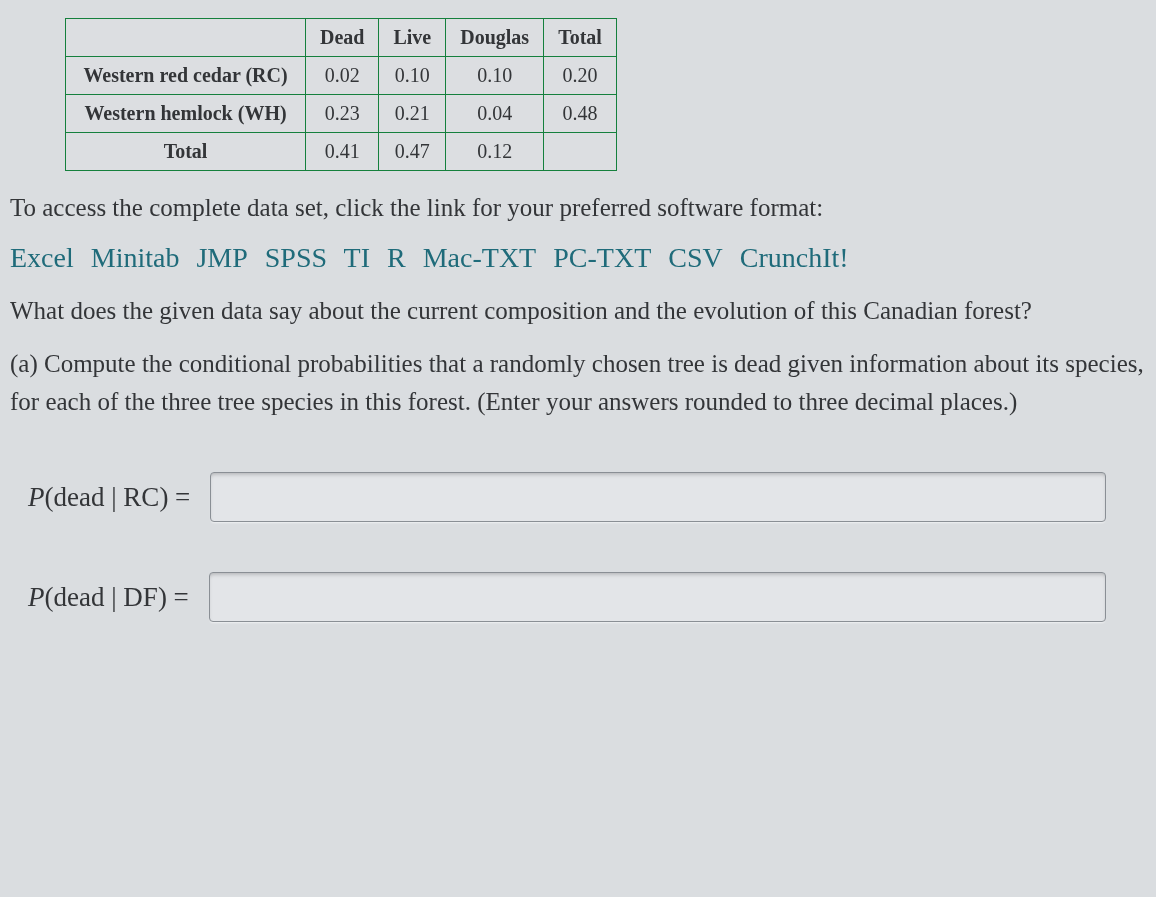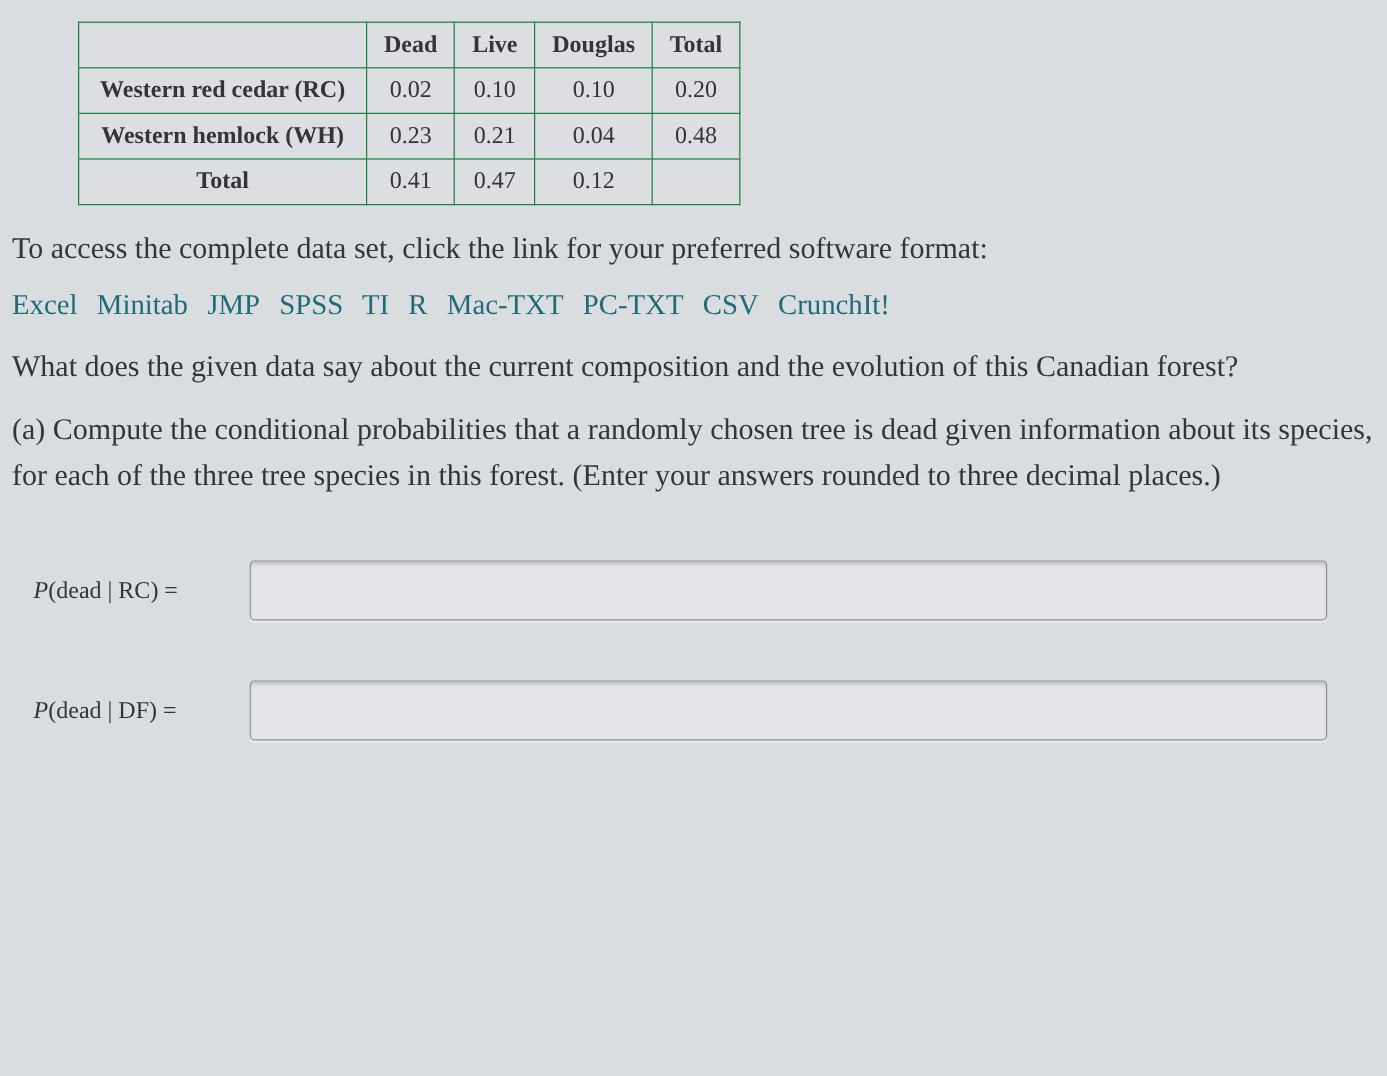--- a/index.html
+++ b/index.html
@@ -42,35 +42,35 @@
   table.data .empty {
     background: #dcdee1;
   }
   p.body {
     font-size: 25px;
     line-height: 1.55;
     margin: 14px 0 14px 0;
     color: #333538;
   }
   .links {
-    font-size: 24px;
+    font-size: 28px;
     margin: 12px 0 18px 0;
   }
   .links a {
     color: #1f6b7a;
     text-decoration: none;
     margin-right: 10px;
   }
   .question-row {
     display: flex;
     align-items: center;
     margin: 50px 0 50px 18px;
   }
   .question-label {
-    font-size: 20px;
+    font-size: 27px;
     font-style: italic;
     color: #333538;
     min-width: 160px;
     white-space: nowrap;
     margin-right: 20px;
   }
   .question-label .pvar { font-style: italic; }
   .question-label .paren { font-style: normal; }
   .answer-input {
     flex: 1;

